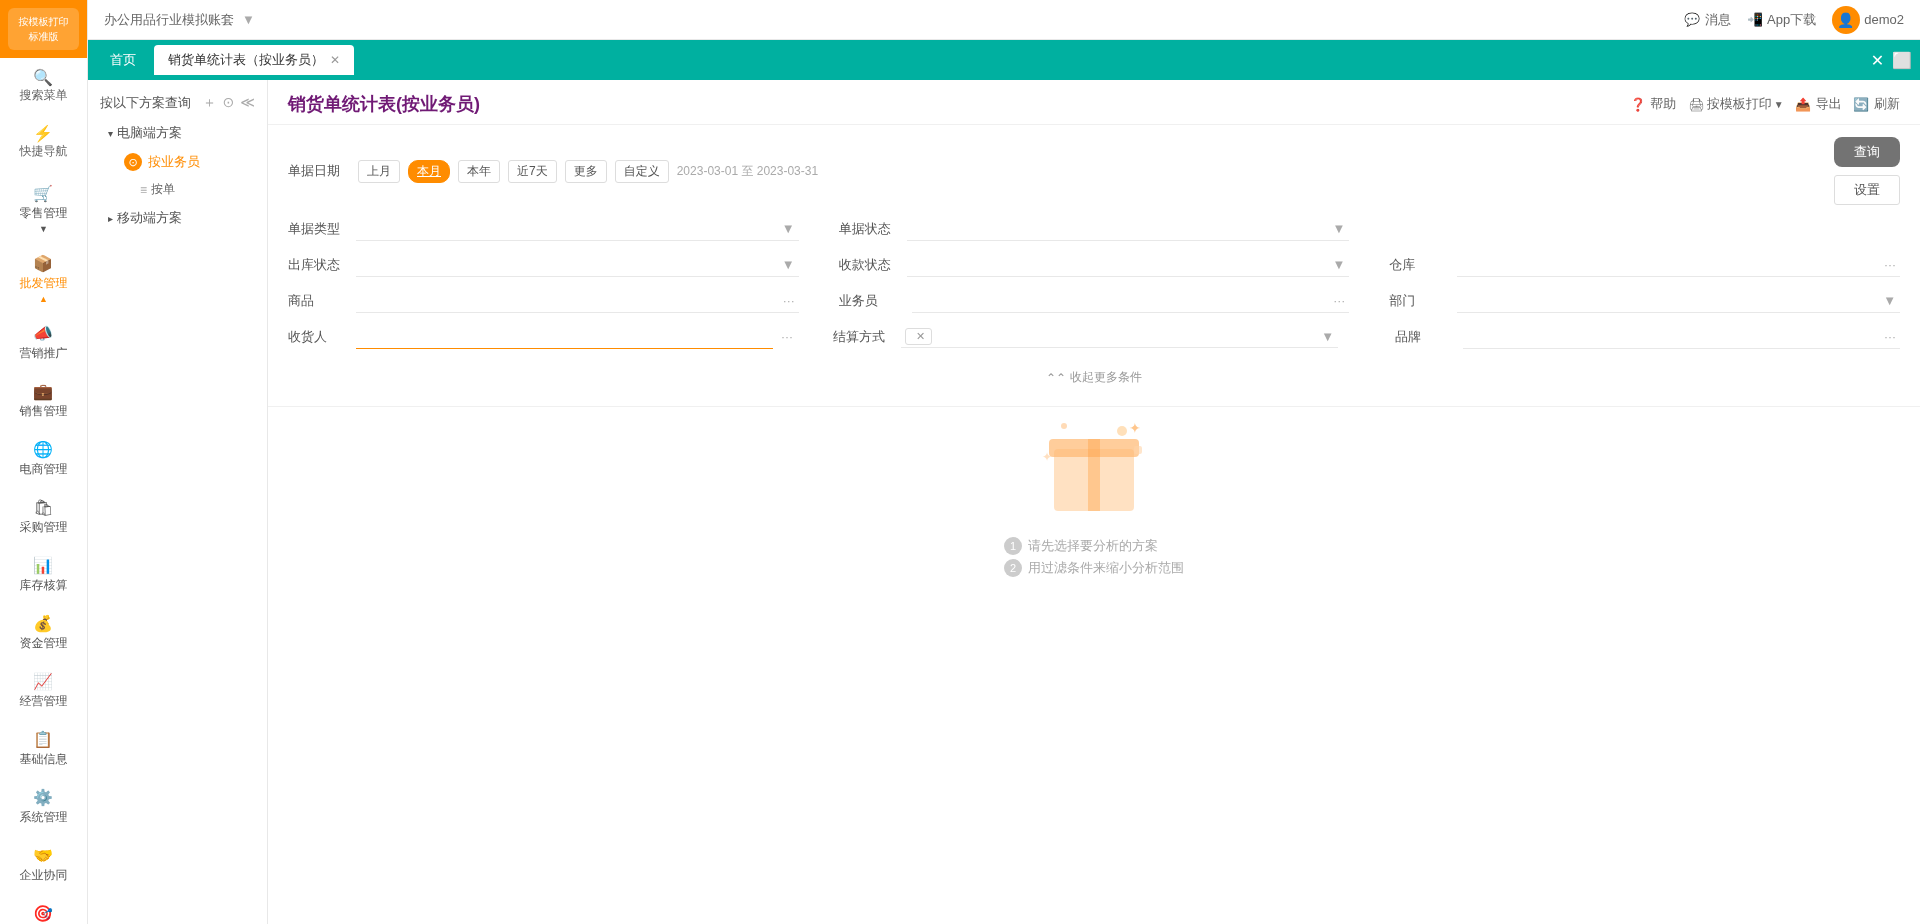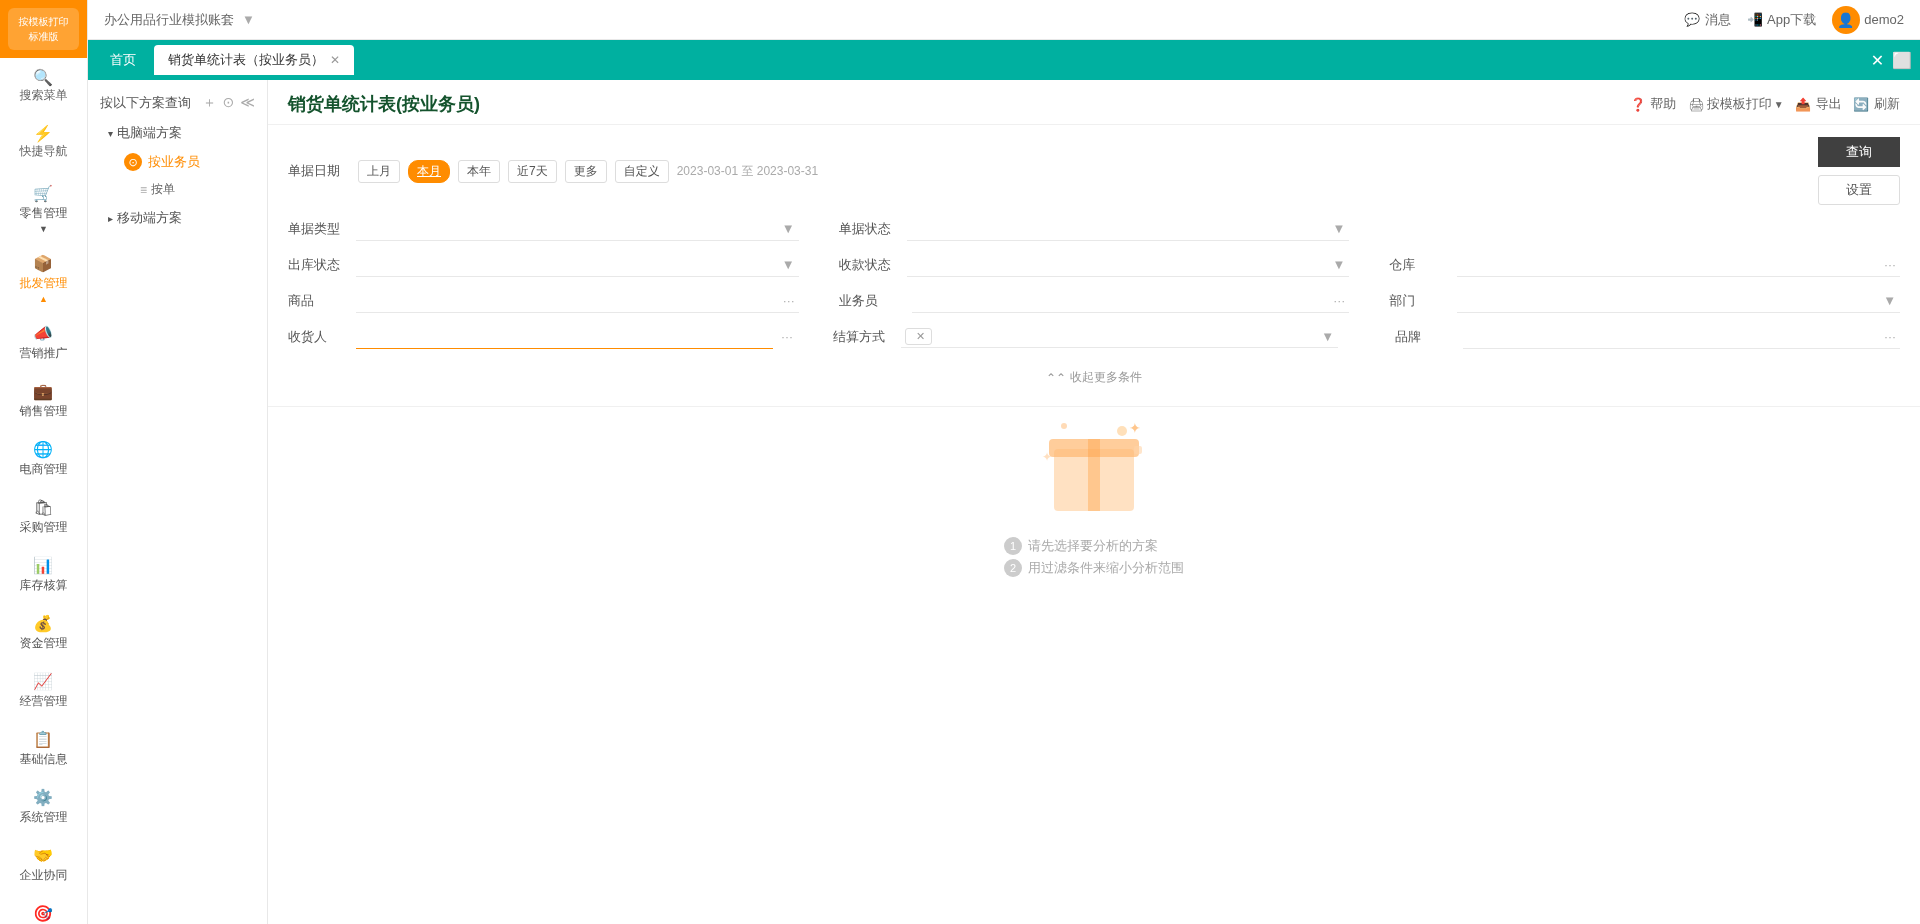--- a/index.html
+++ b/index.html
@@ -48,21 +48,21 @@
     .tree-item { padding: 6px 12px 6px 20px; font-size: 13px; color: #555; cursor: pointer; display: flex; align-items: center; gap: 4px; }
     .tree-child { padding: 5px 12px 5px 36px; font-size: 13px; cursor: pointer; display: flex; align-items: center; gap: 6px; }
     .tree-child.active { color: #ff8c00; }
     .tree-child.active .tree-badge { background: #ff8c00; color: #fff; border-radius: 50%; width: 18px; height: 18px; display: flex; align-items: center; justify-content: center; font-size: 11px; }
     .tree-grandchild { padding: 5px 12px 5px 52px; font-size: 12px; cursor: pointer; display: flex; align-items: center; gap: 4px; color: #666; }
     .collapse-arrow { font-size: 10px; }
 
     
     .right-content { flex: 1; display: flex; flex-direction: column; overflow: hidden; }
     .page-header { padding: 12px 20px 8px; display: flex; align-items: center; justify-content: space-between; background: #fff; border-bottom: 1px solid #f0f0f0; }
-    .page-title { font-size: 18px; font-weight: bold; color: #14532d; }
+    .page-title { font-size: 18px; font-weight: bold; color: #701a75; }
     .page-actions { display: flex; align-items: center; gap: 12px; }
     .page-action-btn { display: flex; align-items: center; gap: 4px; color: #666; font-size: 13px; cursor: pointer; }
 
     
     .filter-area { background: #fff; padding: 12px 20px; border-bottom: 1px solid #f0f0f0; }
     .filter-row { display: flex; align-items: center; gap: 0; margin-bottom: 12px; }
     .filter-row:last-child { margin-bottom: 0; }
     .filter-label { width: 70px; font-size: 13px; color: #555; flex-shrink: 0; }
     .date-row { display: flex; align-items: center; gap: 8px; }
     .date-btn { padding: 2px 8px; font-size: 12px; border: 1px solid #ddd; border-radius: 3px; cursor: pointer; color: #555; background: #fff; }
@@ -73,21 +73,21 @@
     .filter-input { flex: 1; border: none; border-bottom: 1px solid #e8e8e8; outline: none; padding: 4px 4px; font-size: 13px; color: #333; background: transparent; cursor: pointer; }
     .filter-input.active-input { border-bottom-color: #ff8c00; }
     .filter-select { display: flex; align-items: center; justify-content: space-between; flex: 1; border-bottom: 1px solid #e8e8e8; padding: 4px 4px; cursor: pointer; }
     .filter-select-text { color: #ccc; font-size: 13px; }
     .filter-dots { color: #aaa; font-size: 12px; cursor: pointer; }
     .filter-tag { display: flex; align-items: center; gap: 4px; background: #fff; border: 1px solid #ddd; border-radius: 3px; padding: 1px 6px; font-size: 12px; color: #333; }
     .filter-tag-close { color: #999; cursor: pointer; font-size: 11px; }
     .collapse-btn { text-align: center; padding: 8px; color: #999; font-size: 12px; cursor: pointer; display: flex; align-items: center; justify-content: center; gap: 4px; }
 
     
-    .btn-primary { background: #404040; color: #fff; border: none; padding: 6px 28px; border-radius: 0; cursor: pointer; font-size: 13px; }
+    .btn-primary { background: #737373; color: #fff; border: none; padding: 6px 20px; border-radius: 8px; cursor: pointer; font-size: 13px; }
     .btn-default { background: #fff; color: #555; border: 1px solid #ddd; padding: 5px 16px; border-radius: 3px; cursor: pointer; font-size: 13px; margin-top: 4px; }
     .query-btns { display: flex; flex-direction: column; gap: 4px; }
 
     
     .empty-state { flex: 1; display: flex; flex-direction: column; align-items: center; justify-content: center; background: #fff; margin-top: 4px; }
     .empty-steps { margin-top: 8px; color: #aaa; font-size: 13px; }
     .empty-step { display: flex; align-items: center; gap: 6px; margin-bottom: 4px; }
     .step-num { width: 18px; height: 18px; border-radius: 50%; background: #ddd; color: #fff; display: flex; align-items: center; justify-content: center; font-size: 11px; }
 
     .data-area { flex: 1; background: #fff; overflow: auto; }

